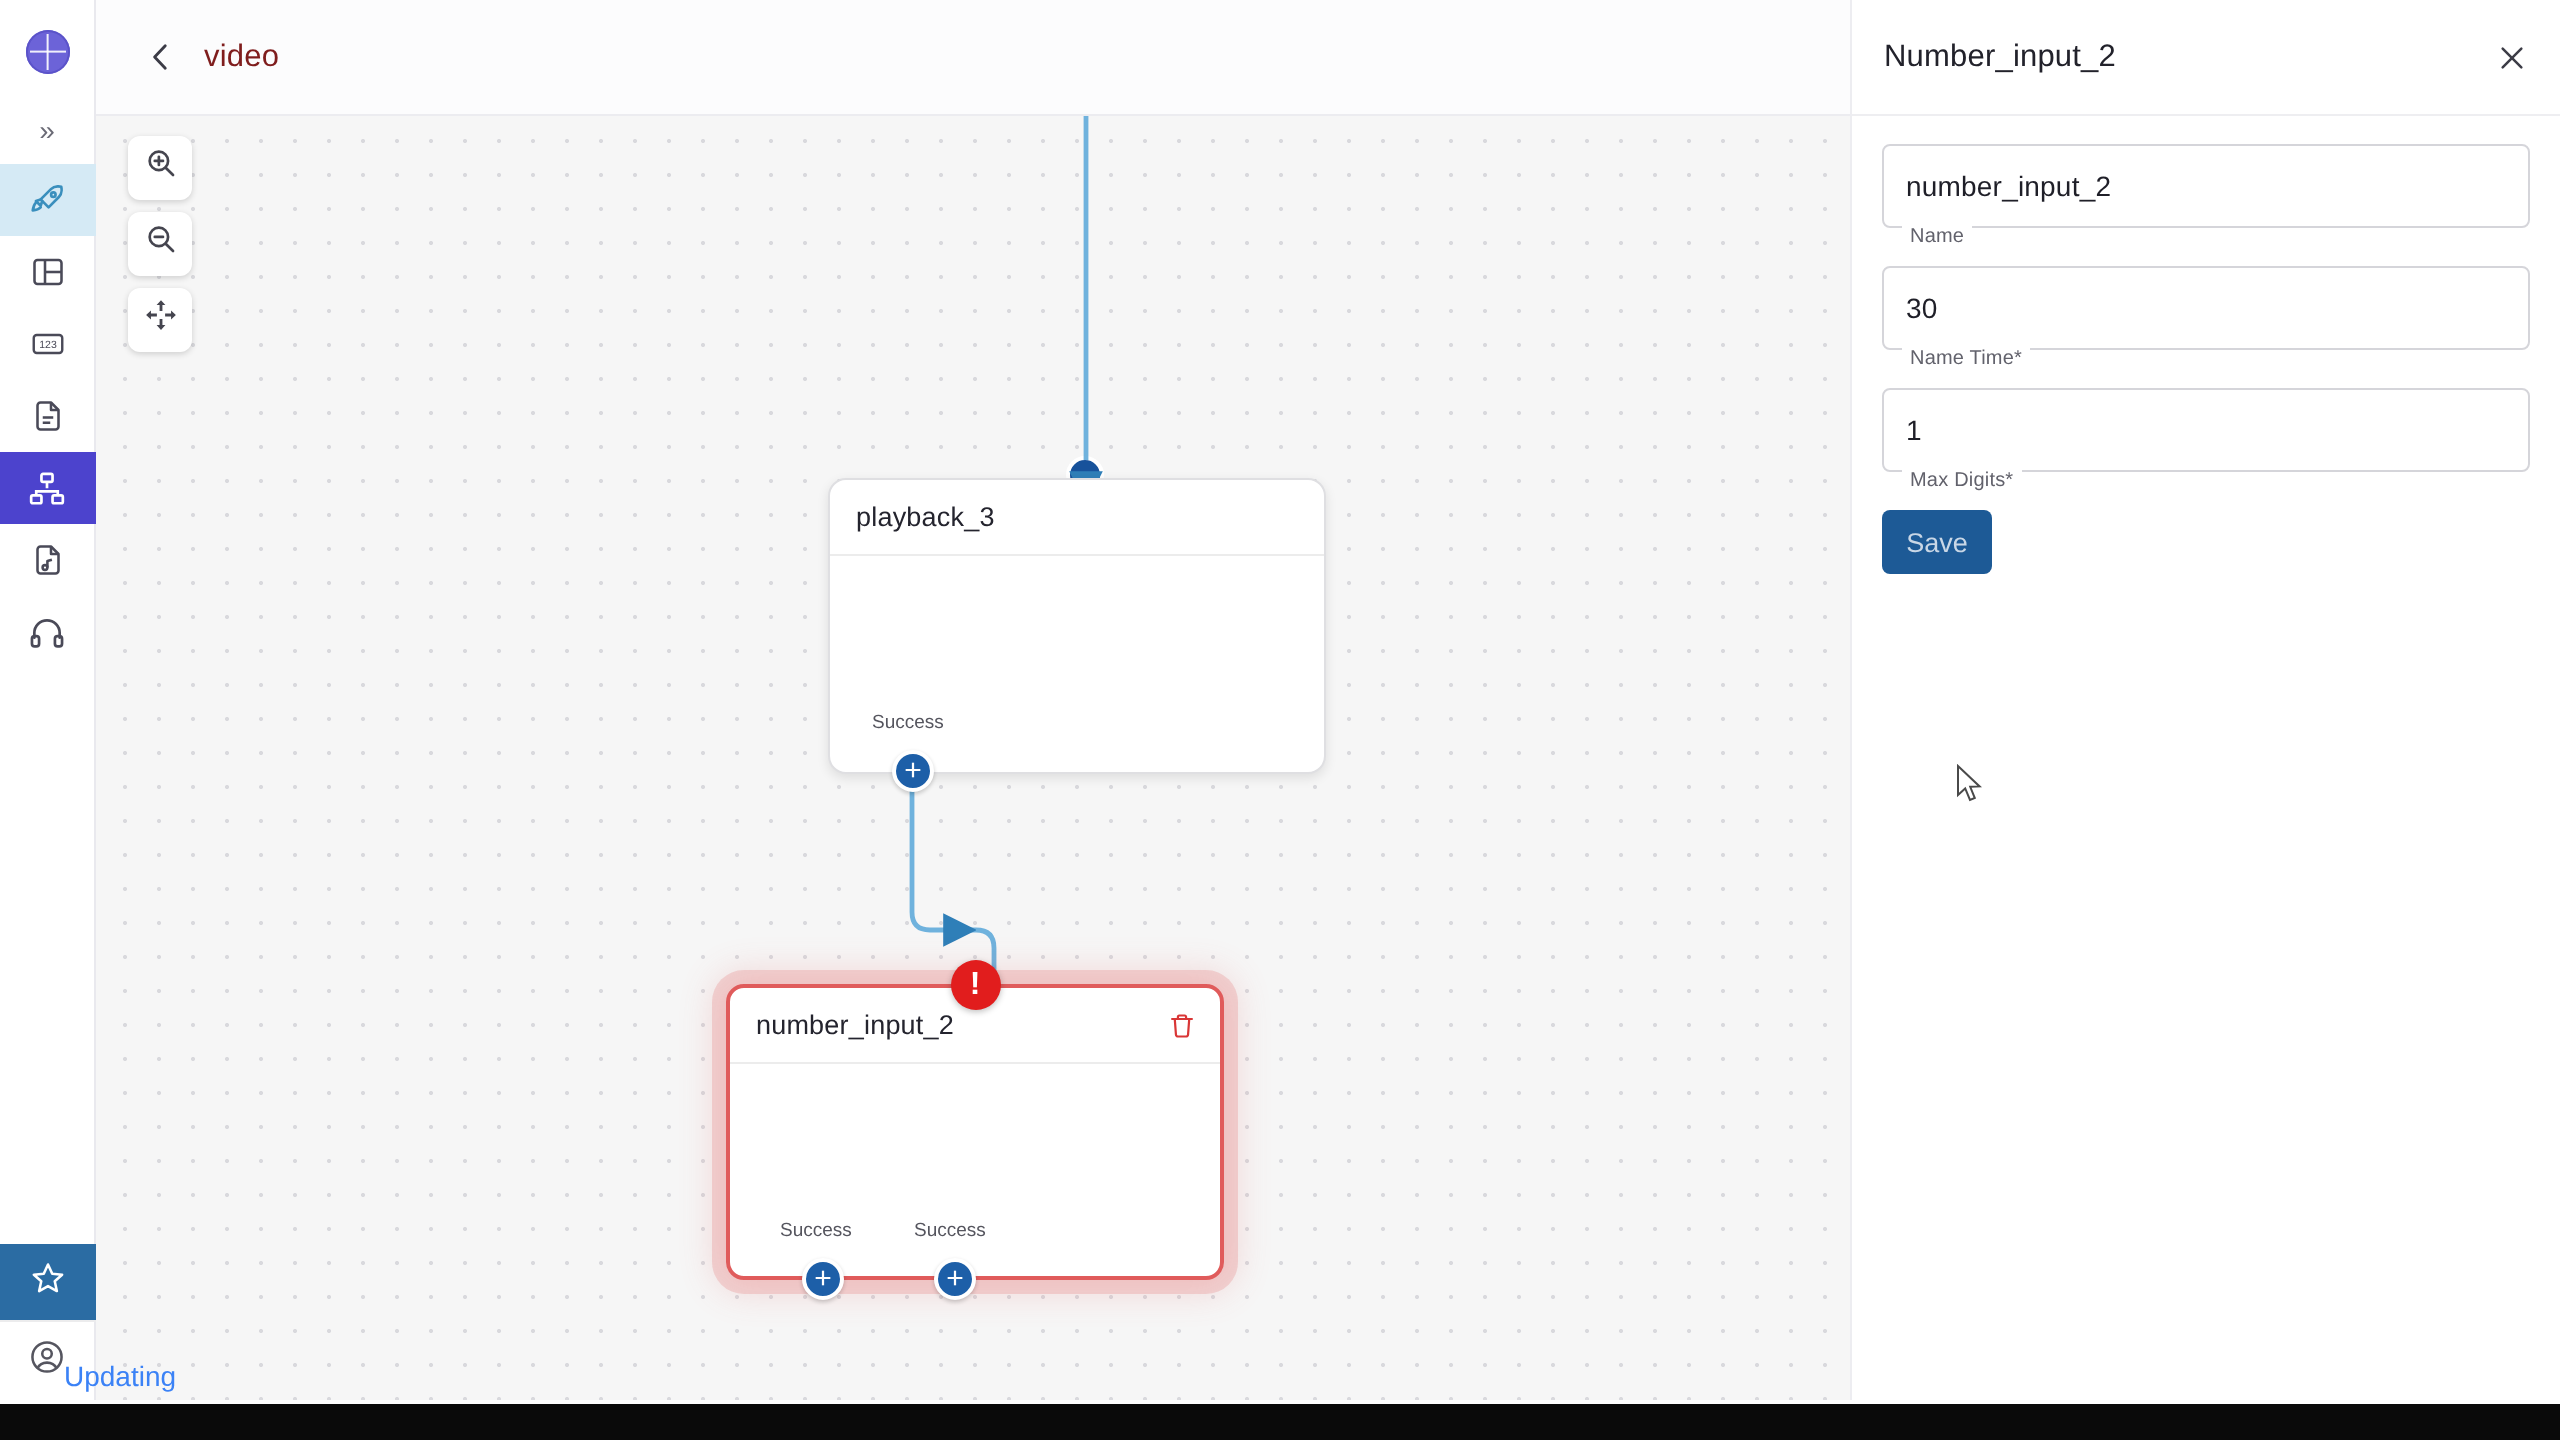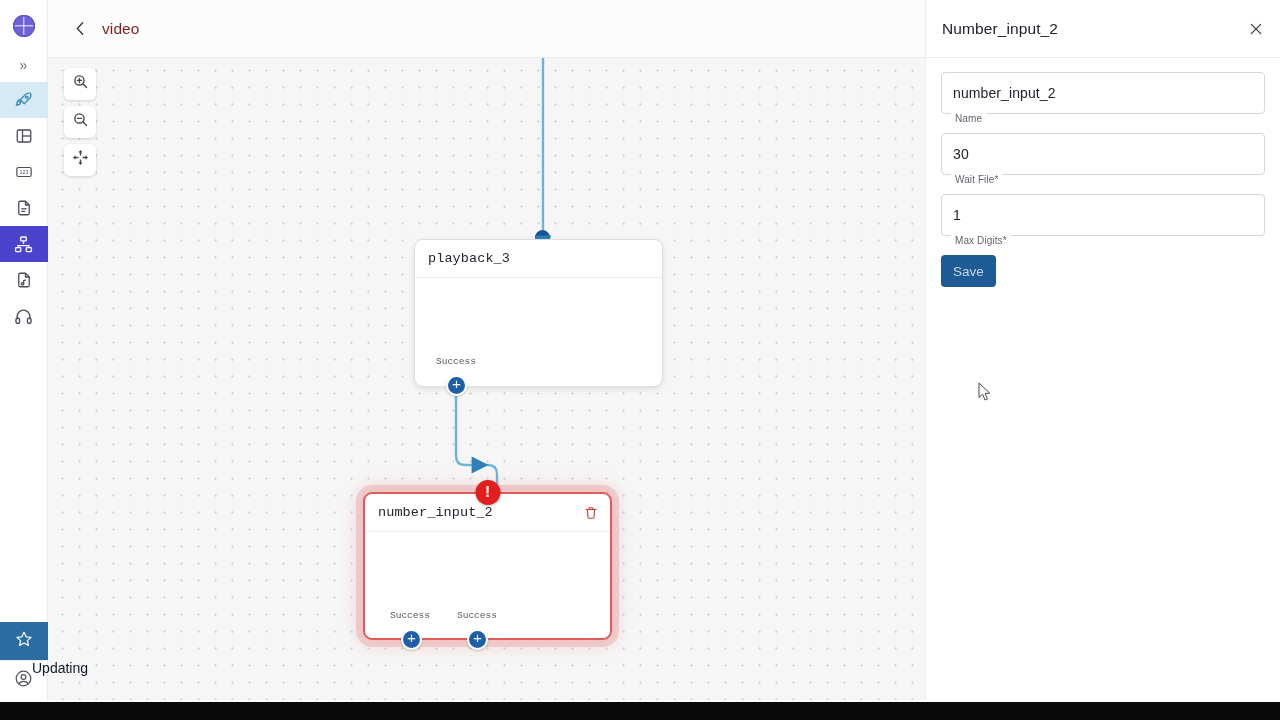--- a/index.html
+++ b/index.html
@@ -103,21 +103,20 @@
 
   
   #canvas {
     position: absolute; left: 48px; top: 58px;
     width: 877px; height: 642px;
     background-color: #f6f6f6;
     background-image: radial-gradient(#d9d9dd 1px, transparent 1.1px);
     background-size: 17px 17px;
     background-position: 6px 4px;
     overflow: hidden;
-    font-family: Liberation Mono, monospace;
   }
   #zoom-tools {
     position: absolute; left: 16px; top: 10px;
     display: flex; flex-direction: column; gap: 6px;
     z-index: 6;
   }
   .ztool {
     width: 32px; height: 32px;
     background: #ffffff;
     border-radius: 6px;
@@ -189,22 +188,22 @@
     display: flex; align-items: center; justify-content: center;
     font-size: 16px; font-weight: bold; line-height: 1;
     left: 50%; transform: translateX(-50%);
     top: -14px;
     z-index: 5;
     box-shadow: 0 1px 3px rgba(0,0,0,.25);
   }
 
   
   #updating {
-    position: absolute; left: 32px; bottom: 44px;
-    font-size: 14px; color: #0f172a;
+    position: absolute; left: 32px; bottom: 24px;
+    font-size: 14px; color: #3b82f6;
     z-index: 40; user-select: none;
   }
 
   
   #panel {
     position: absolute; right: 0; top: 0;
     width: 355px; height: 700px;
     background: #ffffff;
     border-left: 1px solid #ededf1;
     z-index: 25;
@@ -494,21 +493,21 @@
 
     <div id="panel-body">
 
       <div class="field">
         <span class="field-label">Name</span>
         <span class="field-value">number_input_2</span>
       </div>
 
 
       <div class="field">
-        <span class="field-label">Wait File*</span>
+        <span class="field-label">Name Time*</span>
         <span class="field-value">30</span>
       </div>
 
       <div class="field">
         <span class="field-label">Max Digits*</span>
         <span class="field-value">1</span>
       </div>
 
 
       <button id="save-btn">Save</button>

